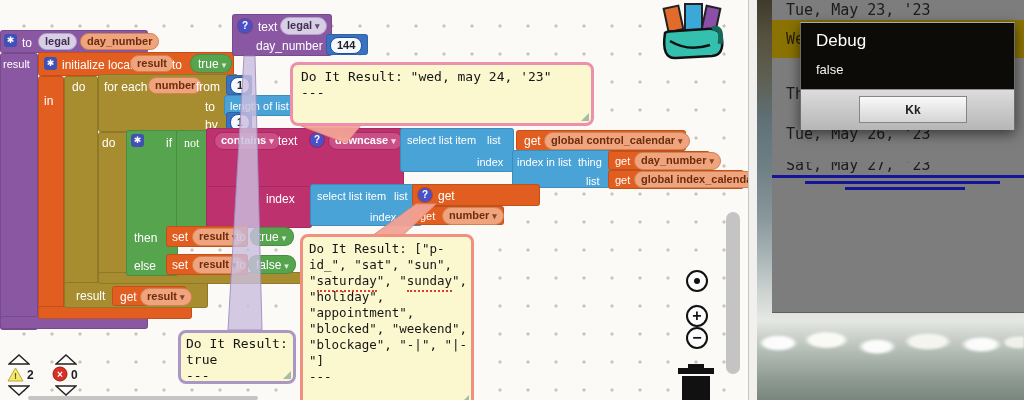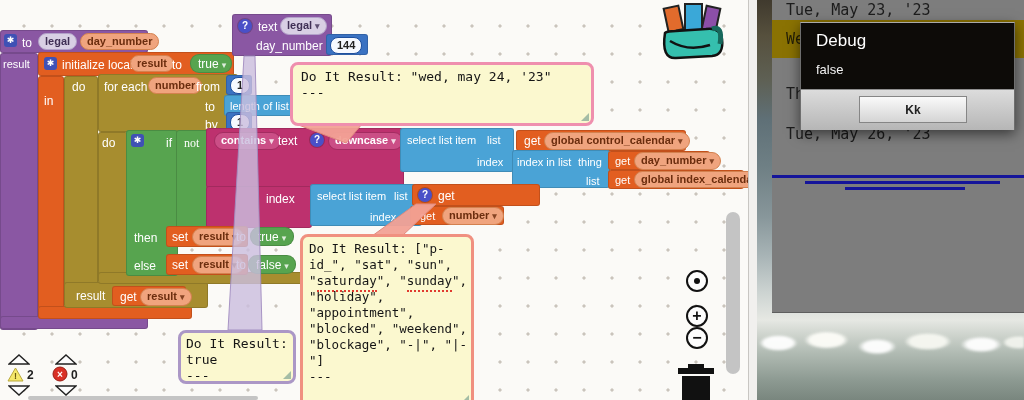--- a/index.html
+++ b/index.html
@@ -266,20 +266,23 @@
 
   <div id="phone">
     <div id="photo"></div>
     <div id="fluff"></div>
     <div id="overlay">
       <span class="prow" style="left:14px;top:1px;">Tue, May 23, '23</span>
       <div class="hbar"></div>
       <span class="prow" style="left:14px;top:30px;color:#241f07;">Wed, May 24, '23</span>
       <span class="prow" style="left:14px;top:85px;">Thu, May 25, '23</span>
       <span class="prow" style="left:14px;top:125px;">Tue, May 26, '23</span>
+      <div class="clip" style="position:absolute;left:14px;top:162px;width:230px;height:13px;">
+        <span class="prow" style="left:0;top:-6px;">Sat, May 27, '23</span>
+      </div>
       <div class="bline" style="left:0;right:0;top:175px;"></div>
       <div class="bline" style="left:33px;width:195px;top:181px;"></div>
       <div class="bline" style="left:73px;width:120px;top:187px;"></div>
     </div>
     <div id="dlg">
       <div id="dlg-body">
         <div id="dlg-title">Debug</div>
         <div id="dlg-msg">false</div>
       </div>
       <div id="dlg-foot">

